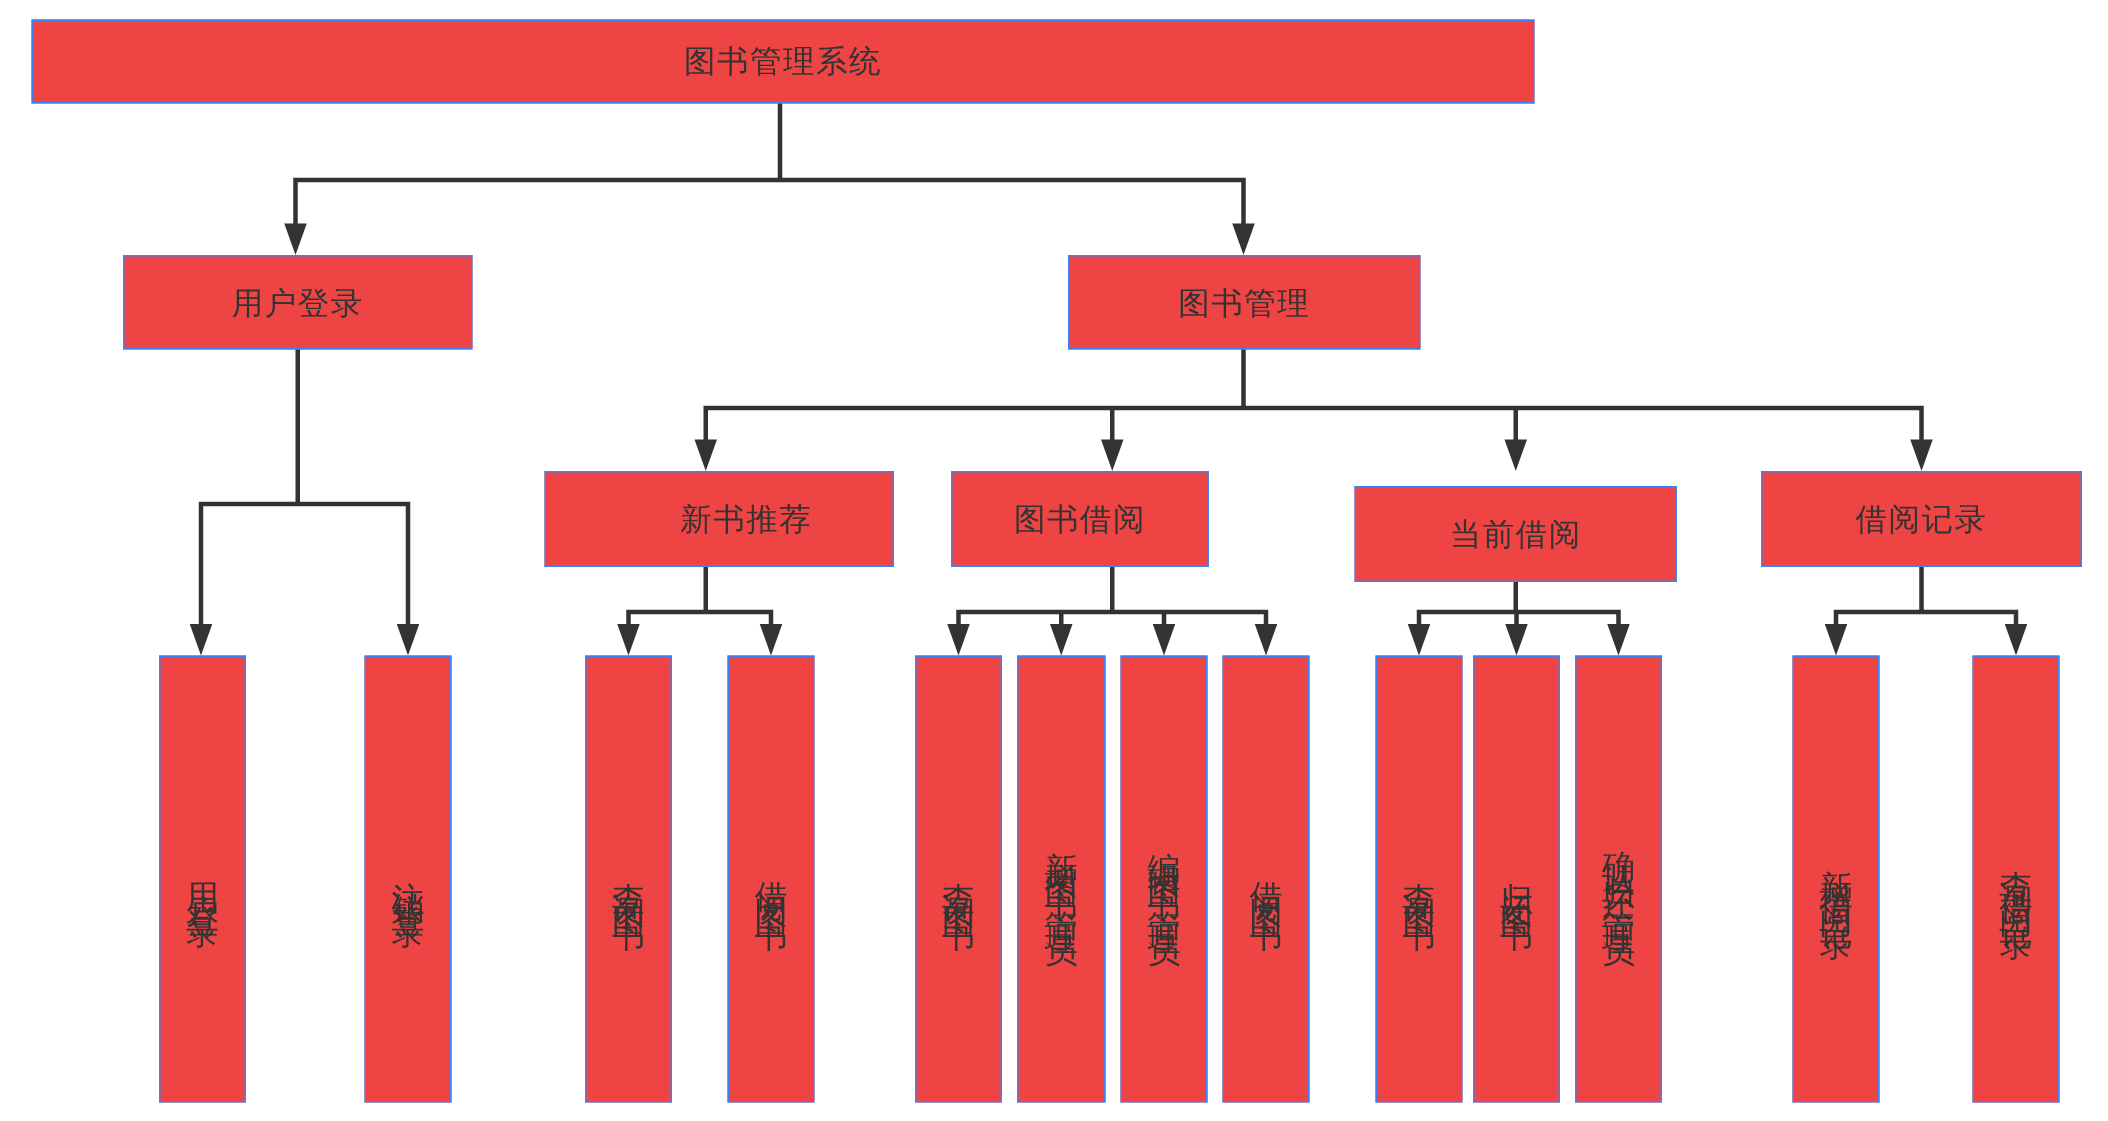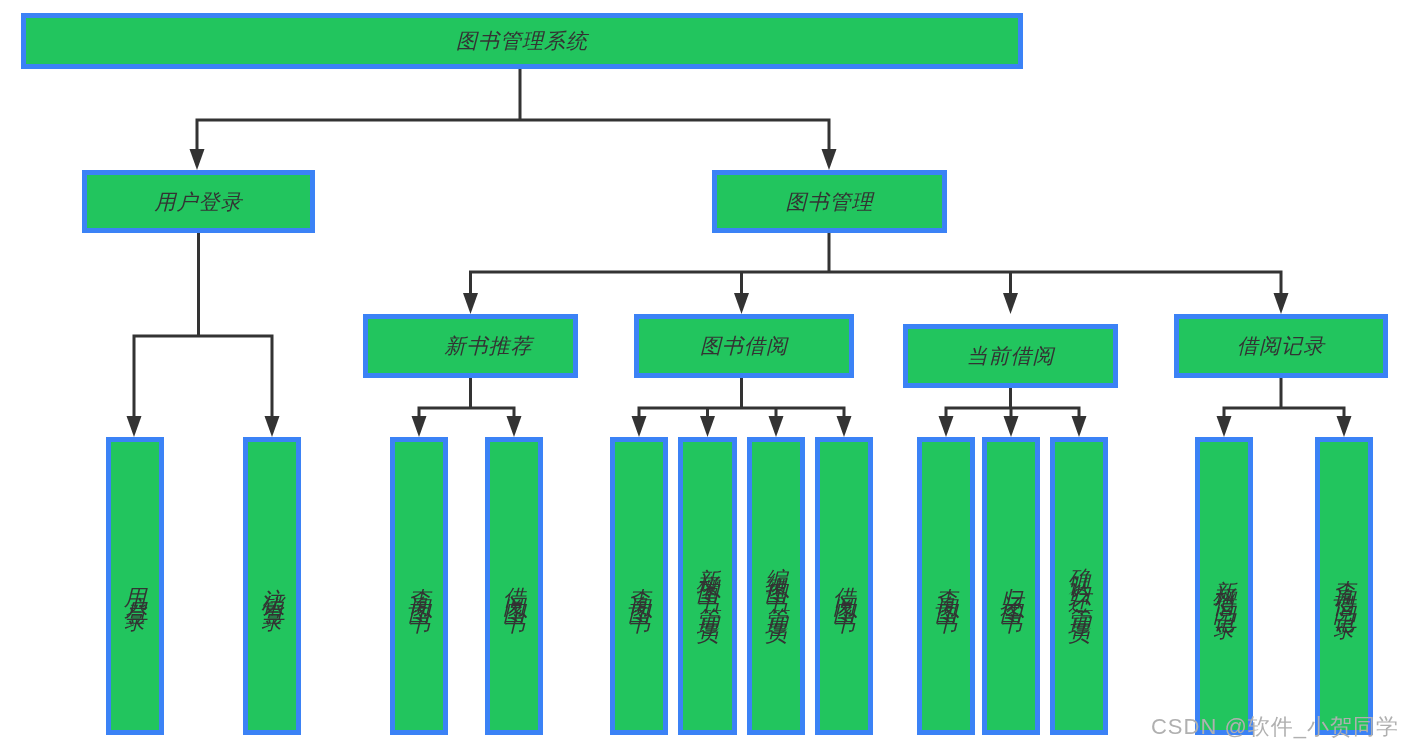--- a/index.html
+++ b/index.html
@@ -12,28 +12,27 @@
     overflow: hidden;
   }
   .stage svg.wires {
     position: absolute;
     left: 0; top: 0;
     width: 1405px; height: 747px;
   }
   .node {
     position: absolute;
     box-sizing: border-box;
-    border: 5px solid #3b82f6;
-    background: #22c55e;
+    border: 1px solid #3b82f6;
+    background: #ef4444;
     display: flex;
     align-items: center;
     justify-content: center;
     color: #333333;
     text-align: center;
-    font-style: italic;
   }
   .node.h { font-size: 21px; letter-spacing: 1px; }
   .node.v {
     writing-mode: vertical-rl;
     text-orientation: mixed;
     font-size: 22px;
     letter-spacing: 8px;
     line-height: 1;
   }
   .watermark {
@@ -111,22 +110,22 @@
       <use href="#arw" x="1224" y="437"></use>
       <use href="#arw" x="1344" y="437"></use>
     </g>
   </svg>
 
   <div class="node h" style="left:21px; top:13px; width:1002px; height:56px;">图书管理系统</div>
 
   <div class="node h" style="left:82px; top:170px; width:233px; height:63px;">用户登录</div>
   <div class="node h" style="left:712px; top:170px; width:235px; height:63px;text-align:center;">图书管理</div>
 
-  <div class="node h" style="left:363px; top:314px; width:215px; height:64px;padding-left:36px;">新书推荐</div>
-  <div class="node h" style="left:634px; top:314px; width:220px; height:64px;">图书借阅</div>
+  <div class="node h" style="left:363px; top:314px; width:233px; height:64px;padding-left:36px;">新书推荐</div>
+  <div class="node h" style="left:634px; top:314px; width:172px; height:64px;">图书借阅</div>
   <div class="node h" style="left:903px; top:324px; width:215px; height:64px;">当前借阅</div>
   <div class="node h" style="left:1174px; top:314px; width:214px; height:64px;">借阅记录</div>
 
   <div class="node v" style="left:106px; top:437px; width:58px; height:298px;">用户登录</div>
   <div class="node v" style="left:243px; top:437px; width:58px; height:298px;">注销登录</div>
 
   <div class="node v" style="left:390px; top:437px; width:58px; height:298px;">查询图书</div>
   <div class="node v" style="left:485px; top:437px; width:58px; height:298px;">借阅图书</div>
 
   <div class="node v" style="left:610px; top:437px; width:58px; height:298px;">查询图书</div>
@@ -134,15 +133,14 @@
   <div class="node v" style="left:747px; top:437px; width:58px; height:298px;">编辑图书（管理员）</div>
   <div class="node v" style="left:815px; top:437px; width:58px; height:298px;">借阅图书</div>
 
   <div class="node v" style="left:917px; top:437px; width:58px; height:298px;">查询图书</div>
   <div class="node v" style="left:982px; top:437px; width:58px; height:298px;">归还图书</div>
   <div class="node v" style="left:1050px; top:437px; width:58px; height:298px;">确认归还（管理员）</div>
 
   <div class="node v" style="left:1195px; top:437px; width:58px; height:298px;">新增借阅记录</div>
   <div class="node v" style="left:1315px; top:437px; width:58px; height:298px;">查询借阅记录</div>
 
-  <div class="watermark">CSDN @软件_小贺同学</div>
 
 </div>
 
 </body></html>

